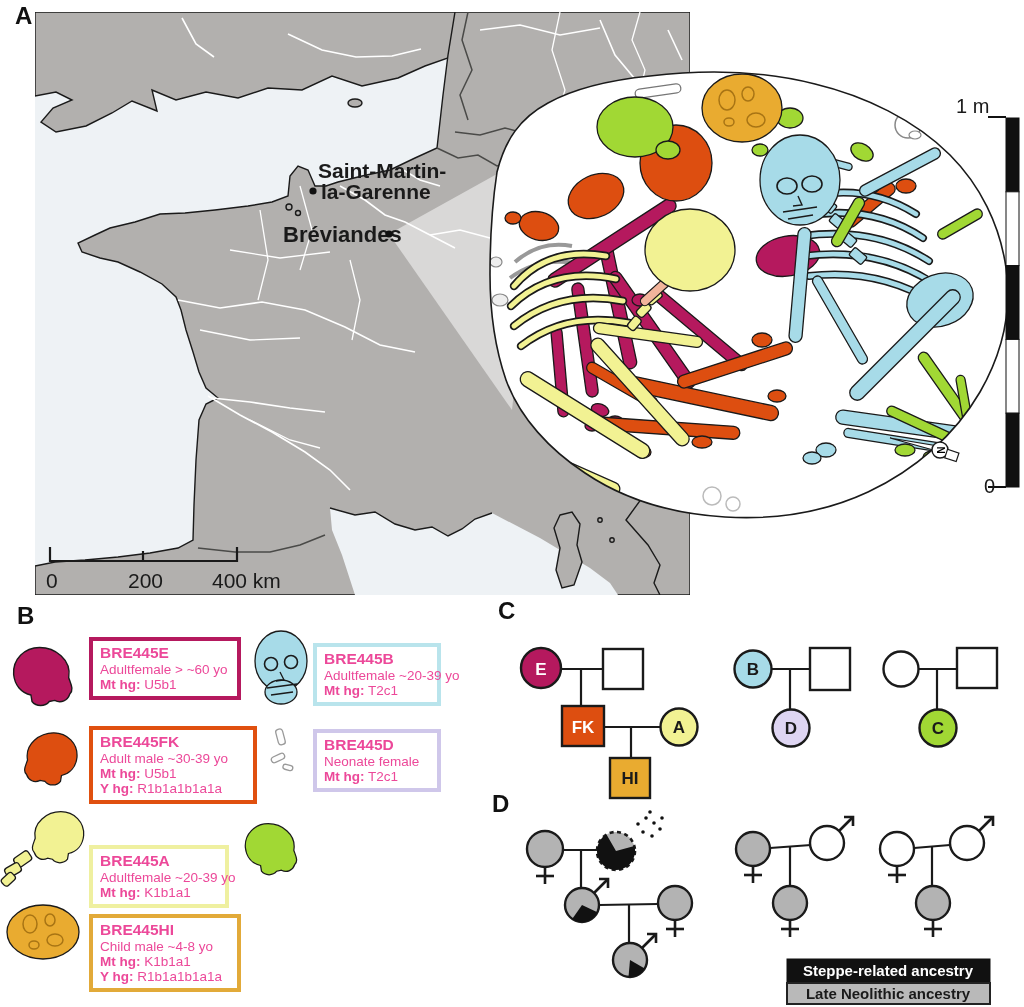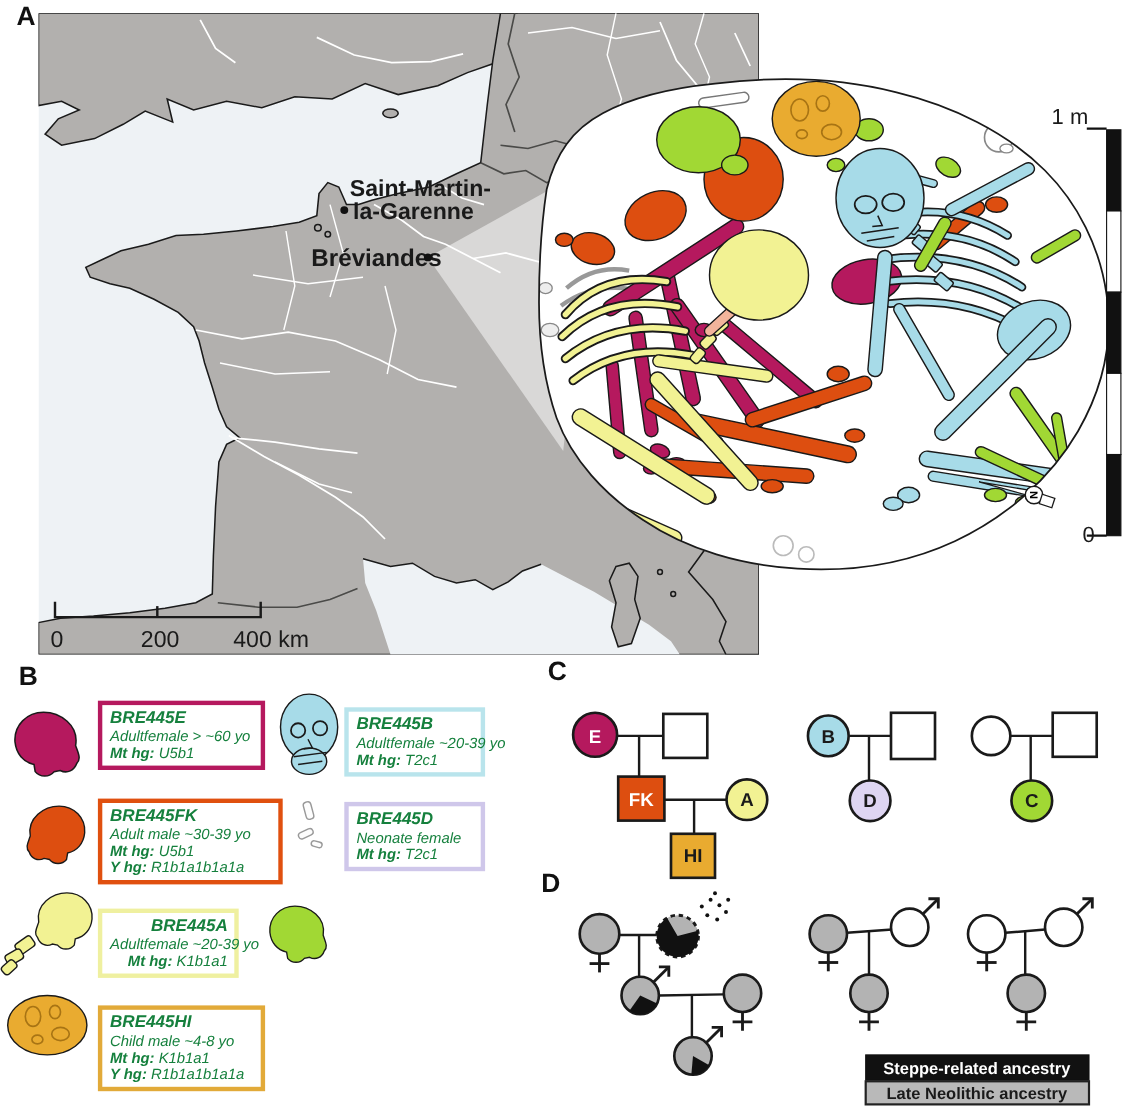--- a/index.html
+++ b/index.html
@@ -1,21 +1,21 @@
 <!DOCTYPE html>
 <html><head>
 <meta charset="utf-8">
 <style>
   html,body{margin:0;padding:0;background:#fff;}
   .fig{position:relative;width:1024px;height:1007px;background:#fff;
        font-family:"Liberation Sans",sans-serif;overflow:hidden;}
   .fig svg.layer{position:absolute;left:0;top:0;}
   .plabel{position:absolute;font-weight:bold;font-size:24px;color:#111;line-height:1;}
   .bbox{position:absolute;background:#fff;border:4.5px solid #000;padding:3px 6px 4px 7px;
-        line-height:1.13;box-sizing:border-box;color:#15803d;font-style:italic;}
+        line-height:1.13;box-sizing:border-box;color:#ec4899;}
   .bbox-title{font-weight:bold;font-size:15.5px;}
   .bbox-line{font-size:13.5px;white-space:nowrap;}
   .bbox-line b{font-weight:bold;}
   
   .land{fill:#b2b0ae;stroke:#1a1a1a;stroke-width:1.4;}
   .sea{fill:#eef2f5;}
   .river{stroke:#fff;stroke-width:1.6;fill:none;}
   .wborder{stroke:#fff;stroke-width:1.3;fill:none;}
   .dborder{stroke:#4a4a48;stroke-width:1.5;fill:none;}
   .coast{stroke:#1a1a1a;stroke-width:1.4;fill:none;}
@@ -420,21 +420,21 @@
   <div class="bbox-title">BRE445E</div>
   <div class="bbox-line">Adultfemale &gt; ~60 yo</div>
   <div class="bbox-line"><b>Mt hg:</b> <span>U5b1</span></div>
 </div>
 <div class="bbox" style="left: 89px; top: 726px; width: 168px; border-color: rgb(224, 80, 15);">
   <div class="bbox-title">BRE445FK</div>
   <div class="bbox-line">Adult male ~30-39 yo</div>
   <div class="bbox-line"><b>Mt hg:</b> <span>U5b1</span></div>
   <div class="bbox-line"><b>Y hg:</b> <span>R1b1a1b1a1a</span></div>
 </div>
-<div class="bbox" style="left: 89px; top: 826px; width: 128px; border-color: rgb(239, 240, 160); text-align: right;">
+<div class="bbox" style="left: 89px; top: 845px; width: 140px; border-color: rgb(239, 240, 160);">
   <div class="bbox-title">BRE445A</div>
   <div class="bbox-line">Adultfemale ~20-39 yo</div>
   <div class="bbox-line"><b>Mt hg:</b> <span>K1b1a1</span></div>
 </div>
 <div class="bbox" style="left: 89px; top: 904px; width: 152px; border-color: rgb(226, 170, 57); margin-top: 10px;">
   <div class="bbox-title">BRE445HI</div>
   <div class="bbox-line">Child male ~4-8 yo</div>
   <div class="bbox-line"><b>Mt hg:</b> <span>K1b1a1</span></div>
   <div class="bbox-line"><b>Y hg:</b> <span>R1b1a1b1a1a</span></div>
 </div>

